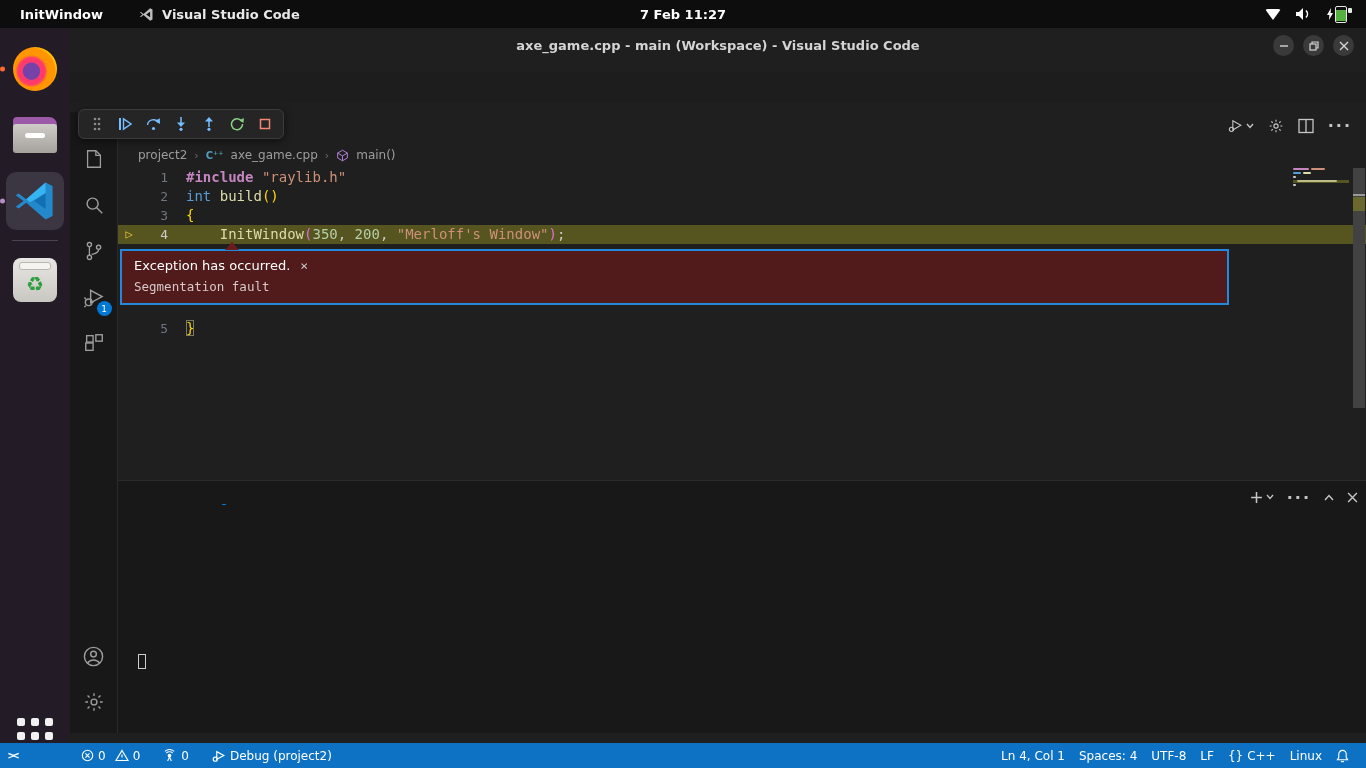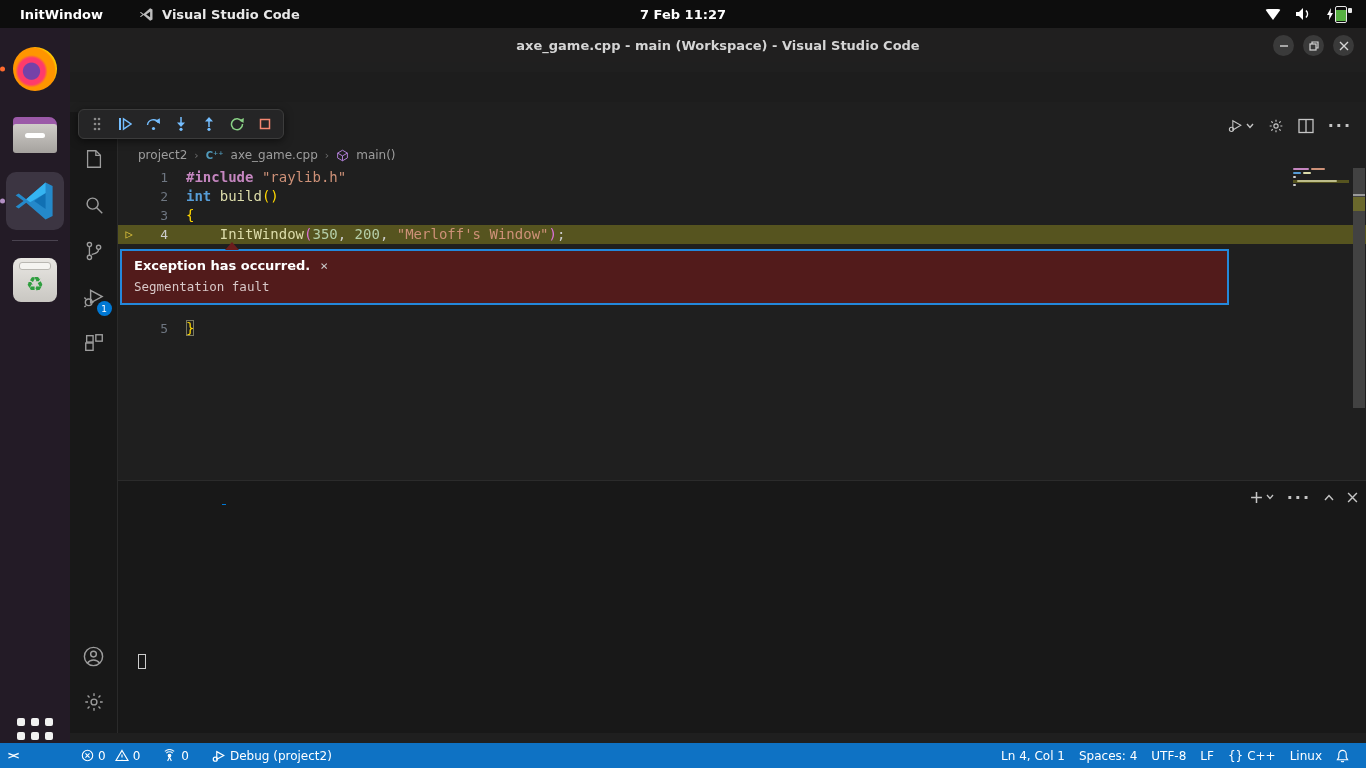--- a/index.html
+++ b/index.html
@@ -72,30 +72,30 @@
   .crumb-cpp { color:#519aba; font-size:10px; font-weight:700; }
 
   .code-area { position:relative; flex:1 1 auto; overflow:hidden; font-family:"DejaVu Sans Mono", monospace; font-size:14px; }
   .code-line { display:flex; height:19px; line-height:19px; white-space:pre; color:#ccc; position:relative; }
   .code-line .gz { width:22px; flex:0 0 auto; text-align:center; color:#e9cb3d; font-size:12px; }
   .code-line .ln { width:28px; flex:0 0 auto; text-align:right; color:#6e7681; font-size:13px; }
   .code-line .ct { margin-left:18px; }
   .code-line.hl { background:#56541f; }
   .code-line.hl .ln { color:#cccccc; }
   .code-line.arrow .gz::before { content:"▷"; font-weight:700; }
-  .tok-pp { color:#c586c0;font-weight:bold; } .tok-str { color:#ce9178; } .tok-kw { color:#569cd6;font-weight:bold; }
+  .tok-pp { color:#c586c0;font-weight:bold; } .tok-str { color:#ce9178; } .tok-kw { color:#569cd6; }
   .tok-fn { color:#dcdcaa; } .tok-num { color:#b5cea8; } .tok-pl { color:#cccccc; }
   .tok-b1 { color:#ffd700; } .tok-b2 { color:#da70d6; }
   .tok-b1box { color:#ffd700; outline:1px solid #7a7a60; outline-offset:-1px; }
 
   .exception-widget { margin:5px 137px 14px 2px; background:#521b1b; border:2px solid #2488db; padding:7px 12px 9px; position:relative; }
   .exception-widget .arrow-up { position:absolute; top:-9px; left:103px; width:0; height:0;
     border-left:7px solid transparent; border-right:7px solid transparent; border-bottom:8px solid #6b1d1d; }
   .exc-title-row { display:flex; align-items:center; gap:10px; }
-  .exc-title { color:#ffffff; font-size:13px; font-weight:700; font-family:"DejaVu Sans", sans-serif; }
+  .exc-title { color:#ffffff; font-size:13px; font-weight:400; font-family:"DejaVu Sans", sans-serif; }
   .exc-close { color:#cccccc; font-size:13px; }
   .exc-msg { color:#d8c8c8; font-size:12.5px; margin-top:6px; }
 
   
   .minimap { position:absolute; top:0; right:17px; width:56px; height:22px; }
   .minimap .mrow { height:3px; margin-bottom:1px; display:flex; gap:2px; }
   .minimap .mrow i { height:2px; border-radius:1px; display:block; }
   .scrollbar { position:absolute; top:0; right:0; width:14px; height:100%; }
   .scrollbar .slider { position:absolute; top:0; left:1px; width:12px; height:240px; background:#424242; }
   .scrollbar .mark-line { position:absolute; top:26px; left:1px; width:12px; height:2px; background:#9a9a9a; }

